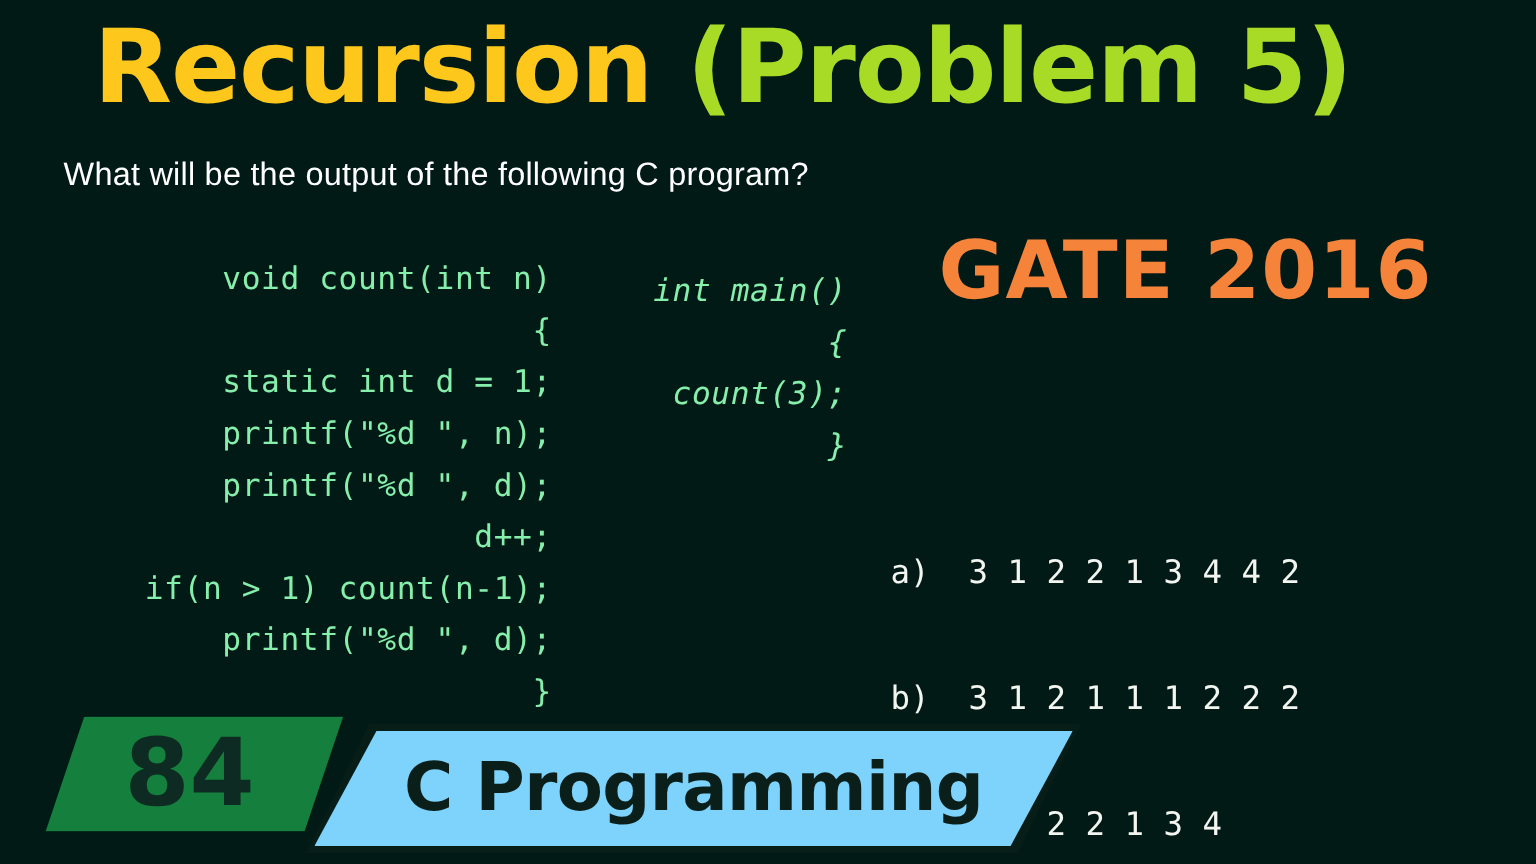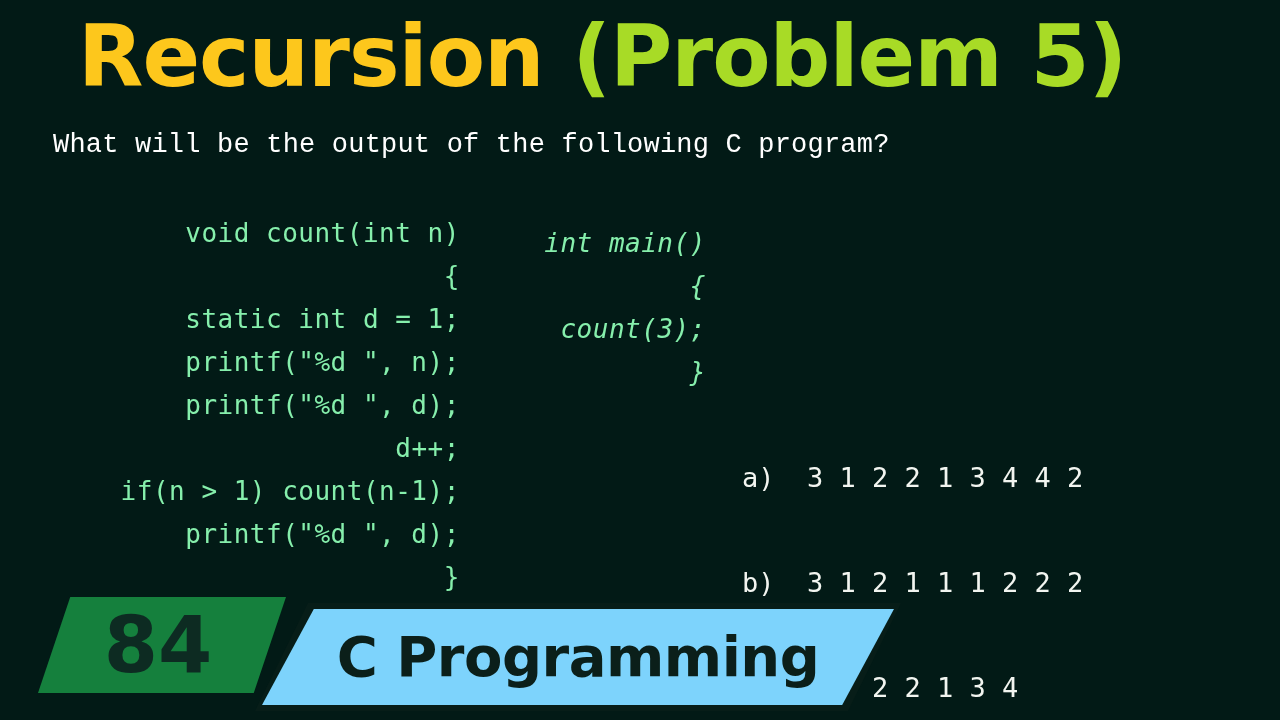--- a/index.html
+++ b/index.html
@@ -36,21 +36,21 @@
   }
   .title .part-a { color: #fdc71c; }
   .title .part-b { color: #a8db26; text-align: right; }
 
   
   .subtitle {
     position: absolute;
     left: 53px;
     top: 130px;
     color: #ffffff;
-    font-family: Liberation Mono, monospace;
+    font-family: Liberation Sans, sans-serif;
     font-size: 27px;
     font-weight: normal;
     letter-spacing: 0.2px;
     white-space: nowrap;
   }
 
   
   .code {
     position: absolute;
     color: #86efac;
@@ -182,20 +182,21 @@
     d++;
     if(n &gt; 1) count(n-1);
     printf("%d ", d);
 }</pre>
 
   <pre class="code" id="code-right">int main()
 {
    count(3);
 }</pre>
 
+  <div class="gate">GATE 2016</div>
 
   <div id="options">
     <span class="option-row"><span class="option-key">a)</span>  <span class="option-vals">3 1 2 2 1 3 4 4 2</span></span>
     <span class="option-row"><span class="option-key">b)</span>  <span class="option-vals">3 1 2 1 1 1 2 2 2</span></span>
     <span class="option-row"><span class="option-key">c)</span>  <span class="option-vals">3 1 2 2 1 3 4</span></span>
     
   </div>
 
   <div id="banner-zone">
     <div class="banner-number">

